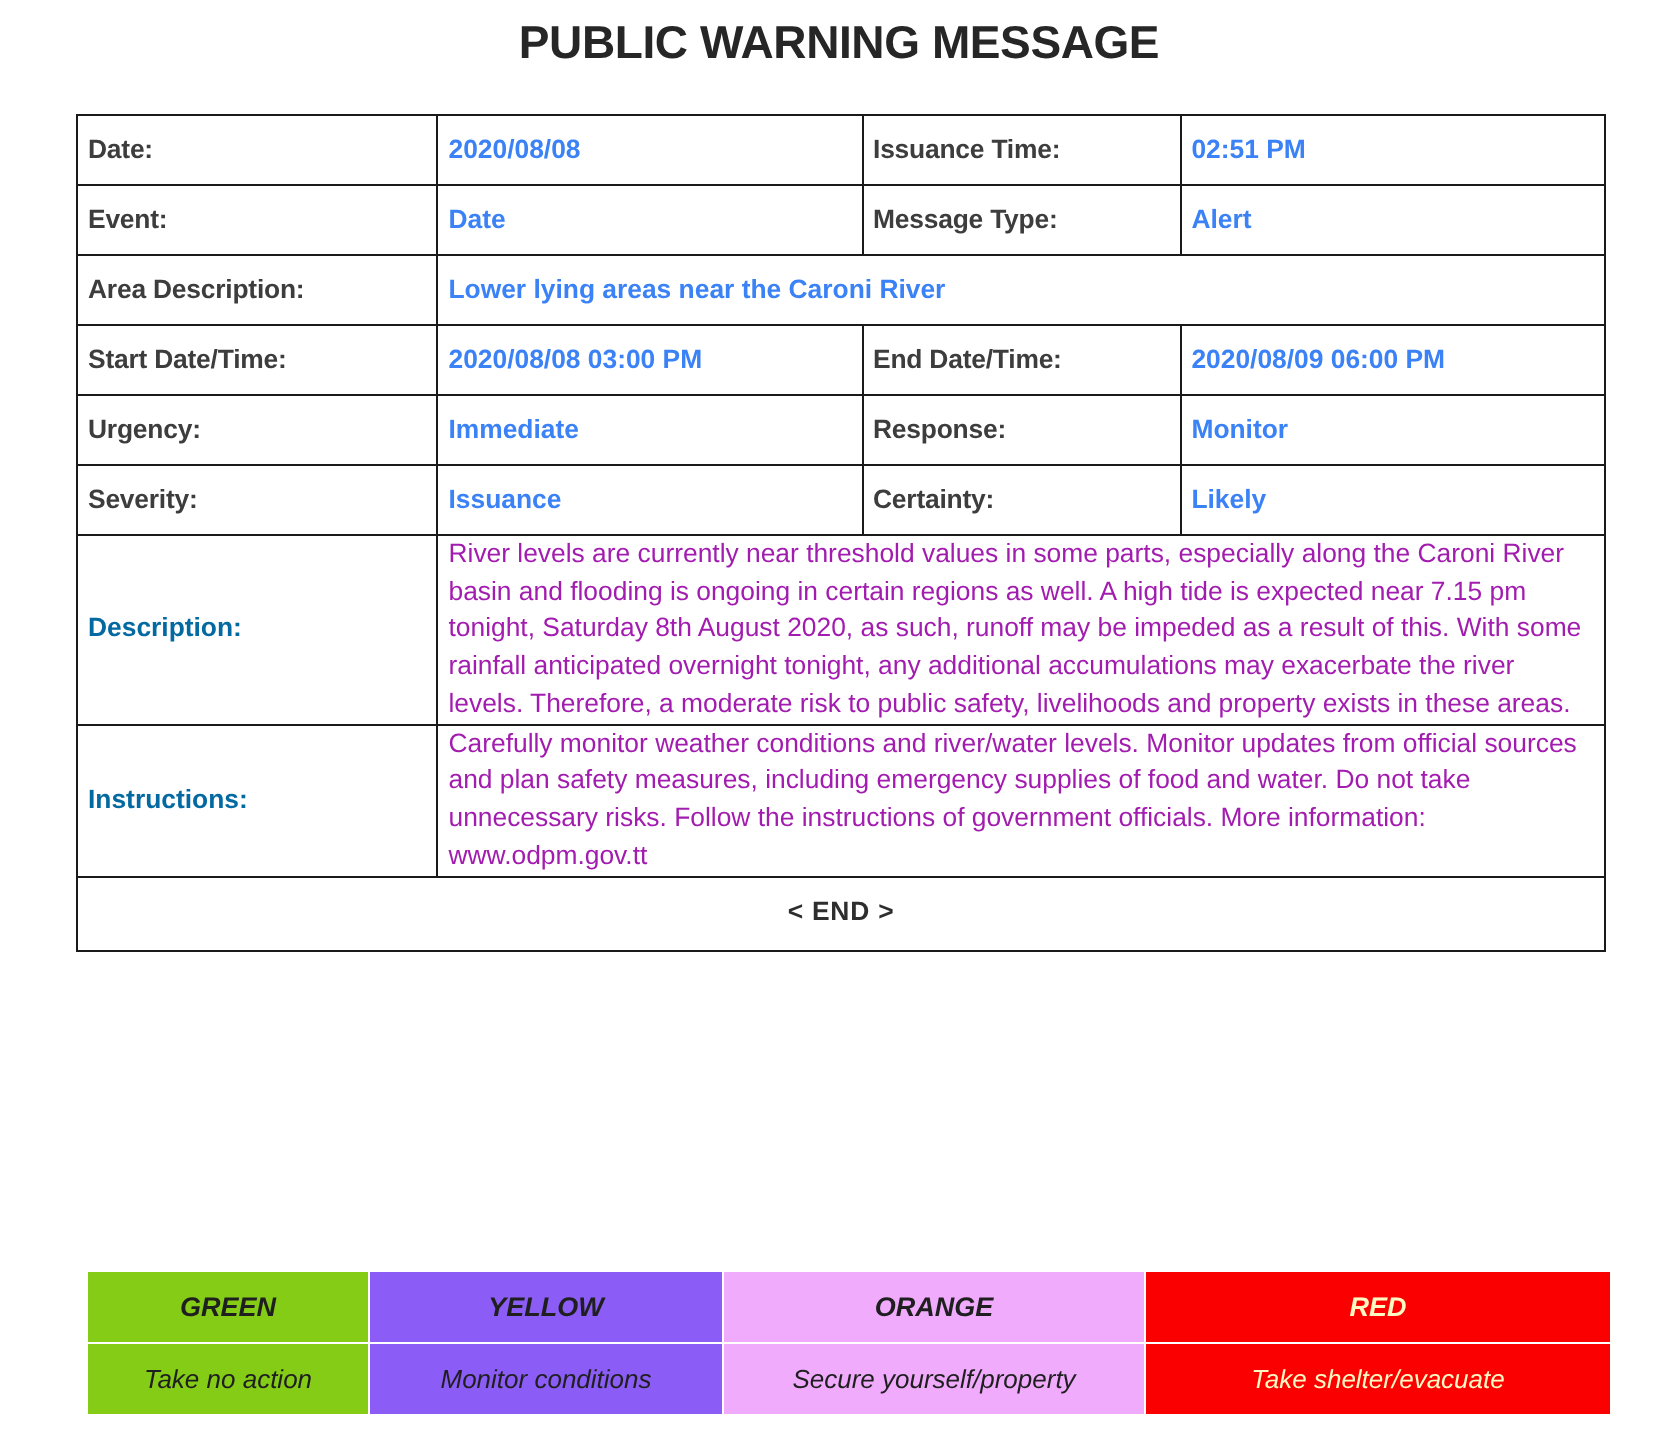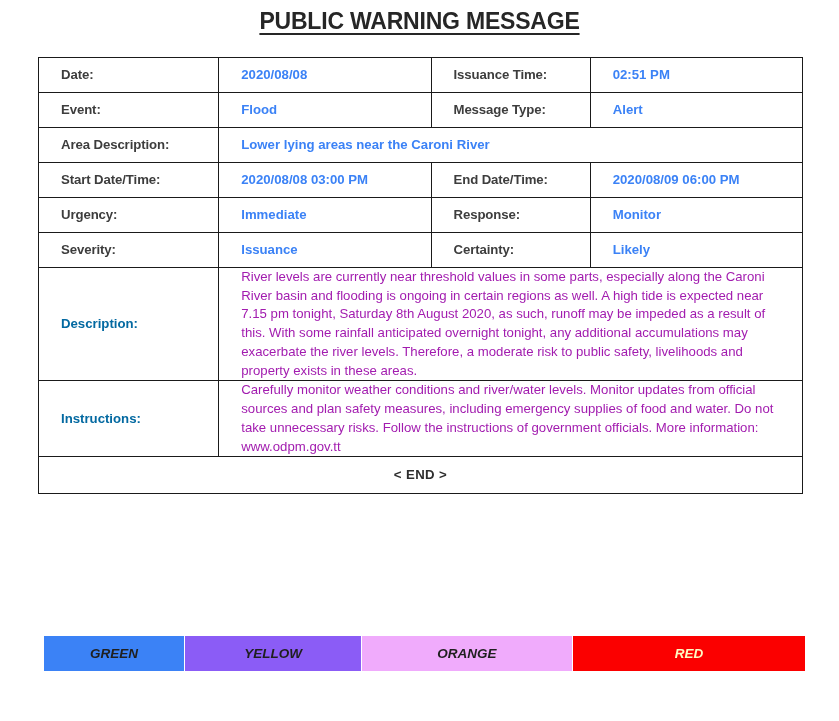--- a/index.html
+++ b/index.html
@@ -25,36 +25,35 @@
   .doc-title {
     position: absolute;
     left: 0;
     top: 8px;
     width: 839px;
     text-align: center;
     font-size: 23px;
     font-weight: bold;
     letter-spacing: -0.2px;
     color: #262626;
-    text-decoration: underline;
     text-underline-offset: 4px;
   }
 
   
   .warn-table {
     position: absolute;
     left: 38px;
     top: 57px;
     width: 765px;
     border-collapse: collapse;
     table-layout: fixed;
   }
   .warn-table td {
     border: 1px solid #1a1a1a;
-    padding: 0 22px;
+    padding: 0 5px;
     vertical-align: middle;
     font-size: 13.2px;
     line-height: 1.42;
   }
   .lbl {
     font-weight: bold;
     color: #3d3d3d;
     letter-spacing: -0.1px;
   }
   .val {
@@ -112,21 +111,21 @@
     text-align: center;
     font-style: italic;
     font-size: 13px;
     color: #1f1f1f;
     border: 1px solid #ffffff;
   }
   .legend .lg-head {
     font-weight: bold;
     font-size: 13.5px;
   }
-  .lg-green  { background: #3b82f6; }
+  .lg-green  { background: #84cc16; }
   .lg-yellow { background: #8b5cf6; }
   .lg-orange { background: #f0abfc; }
   .lg-red    { background: #fb0000; }
   .lg-red.lg-head, .lg-red.lg-sub { color: #fef9c3; }
 
   .lg-c1 { width: 141px; }
   .lg-c2 { width: 177px; }
   .lg-c3 { width: 211px; }
   .lg-c4 { width: 233px; }
 </style>
@@ -147,21 +146,21 @@
     <tbody>
       <tr class="r-std">
         <td class="lbl">Date:</td>
         <td class="val">2020/08/08</td>
         <td class="lbl">Issuance Time:</td>
         <td class="val">02:51 PM</td>
       </tr>
 
       <tr class="r-std">
         <td class="lbl">Event:</td>
-        <td class="val">Flood</td>
+        <td class="val">Date</td>
         <td class="lbl">Message Type:</td>
         <td class="val">Alert</td>
       </tr>
 
 
       <tr class="r-std">
         <td class="lbl">Area Description:</td>
         <td class="val" colspan="3">Lower lying areas near the Caroni River</td>
       </tr>
 
@@ -209,16 +208,22 @@
         <col class="lg-c3">
         <col class="lg-c4">
     </colgroup>
     <tbody>
       <tr>
         <td class="lg-head lg-green">GREEN</td>
         <td class="lg-head lg-yellow">YELLOW</td>
         <td class="lg-head lg-orange">ORANGE</td>
         <td class="lg-head lg-red">RED</td>
       </tr>
+      <tr>
+        <td class="lg-sub lg-green">Take no action</td>
+        <td class="lg-sub lg-yellow">Monitor conditions</td>
+        <td class="lg-sub lg-orange">Secure yourself/property</td>
+        <td class="lg-sub lg-red">Take shelter/evacuate</td>
+      </tr>
     </tbody>
   </table>
 
 </div>
 
 </body></html>

